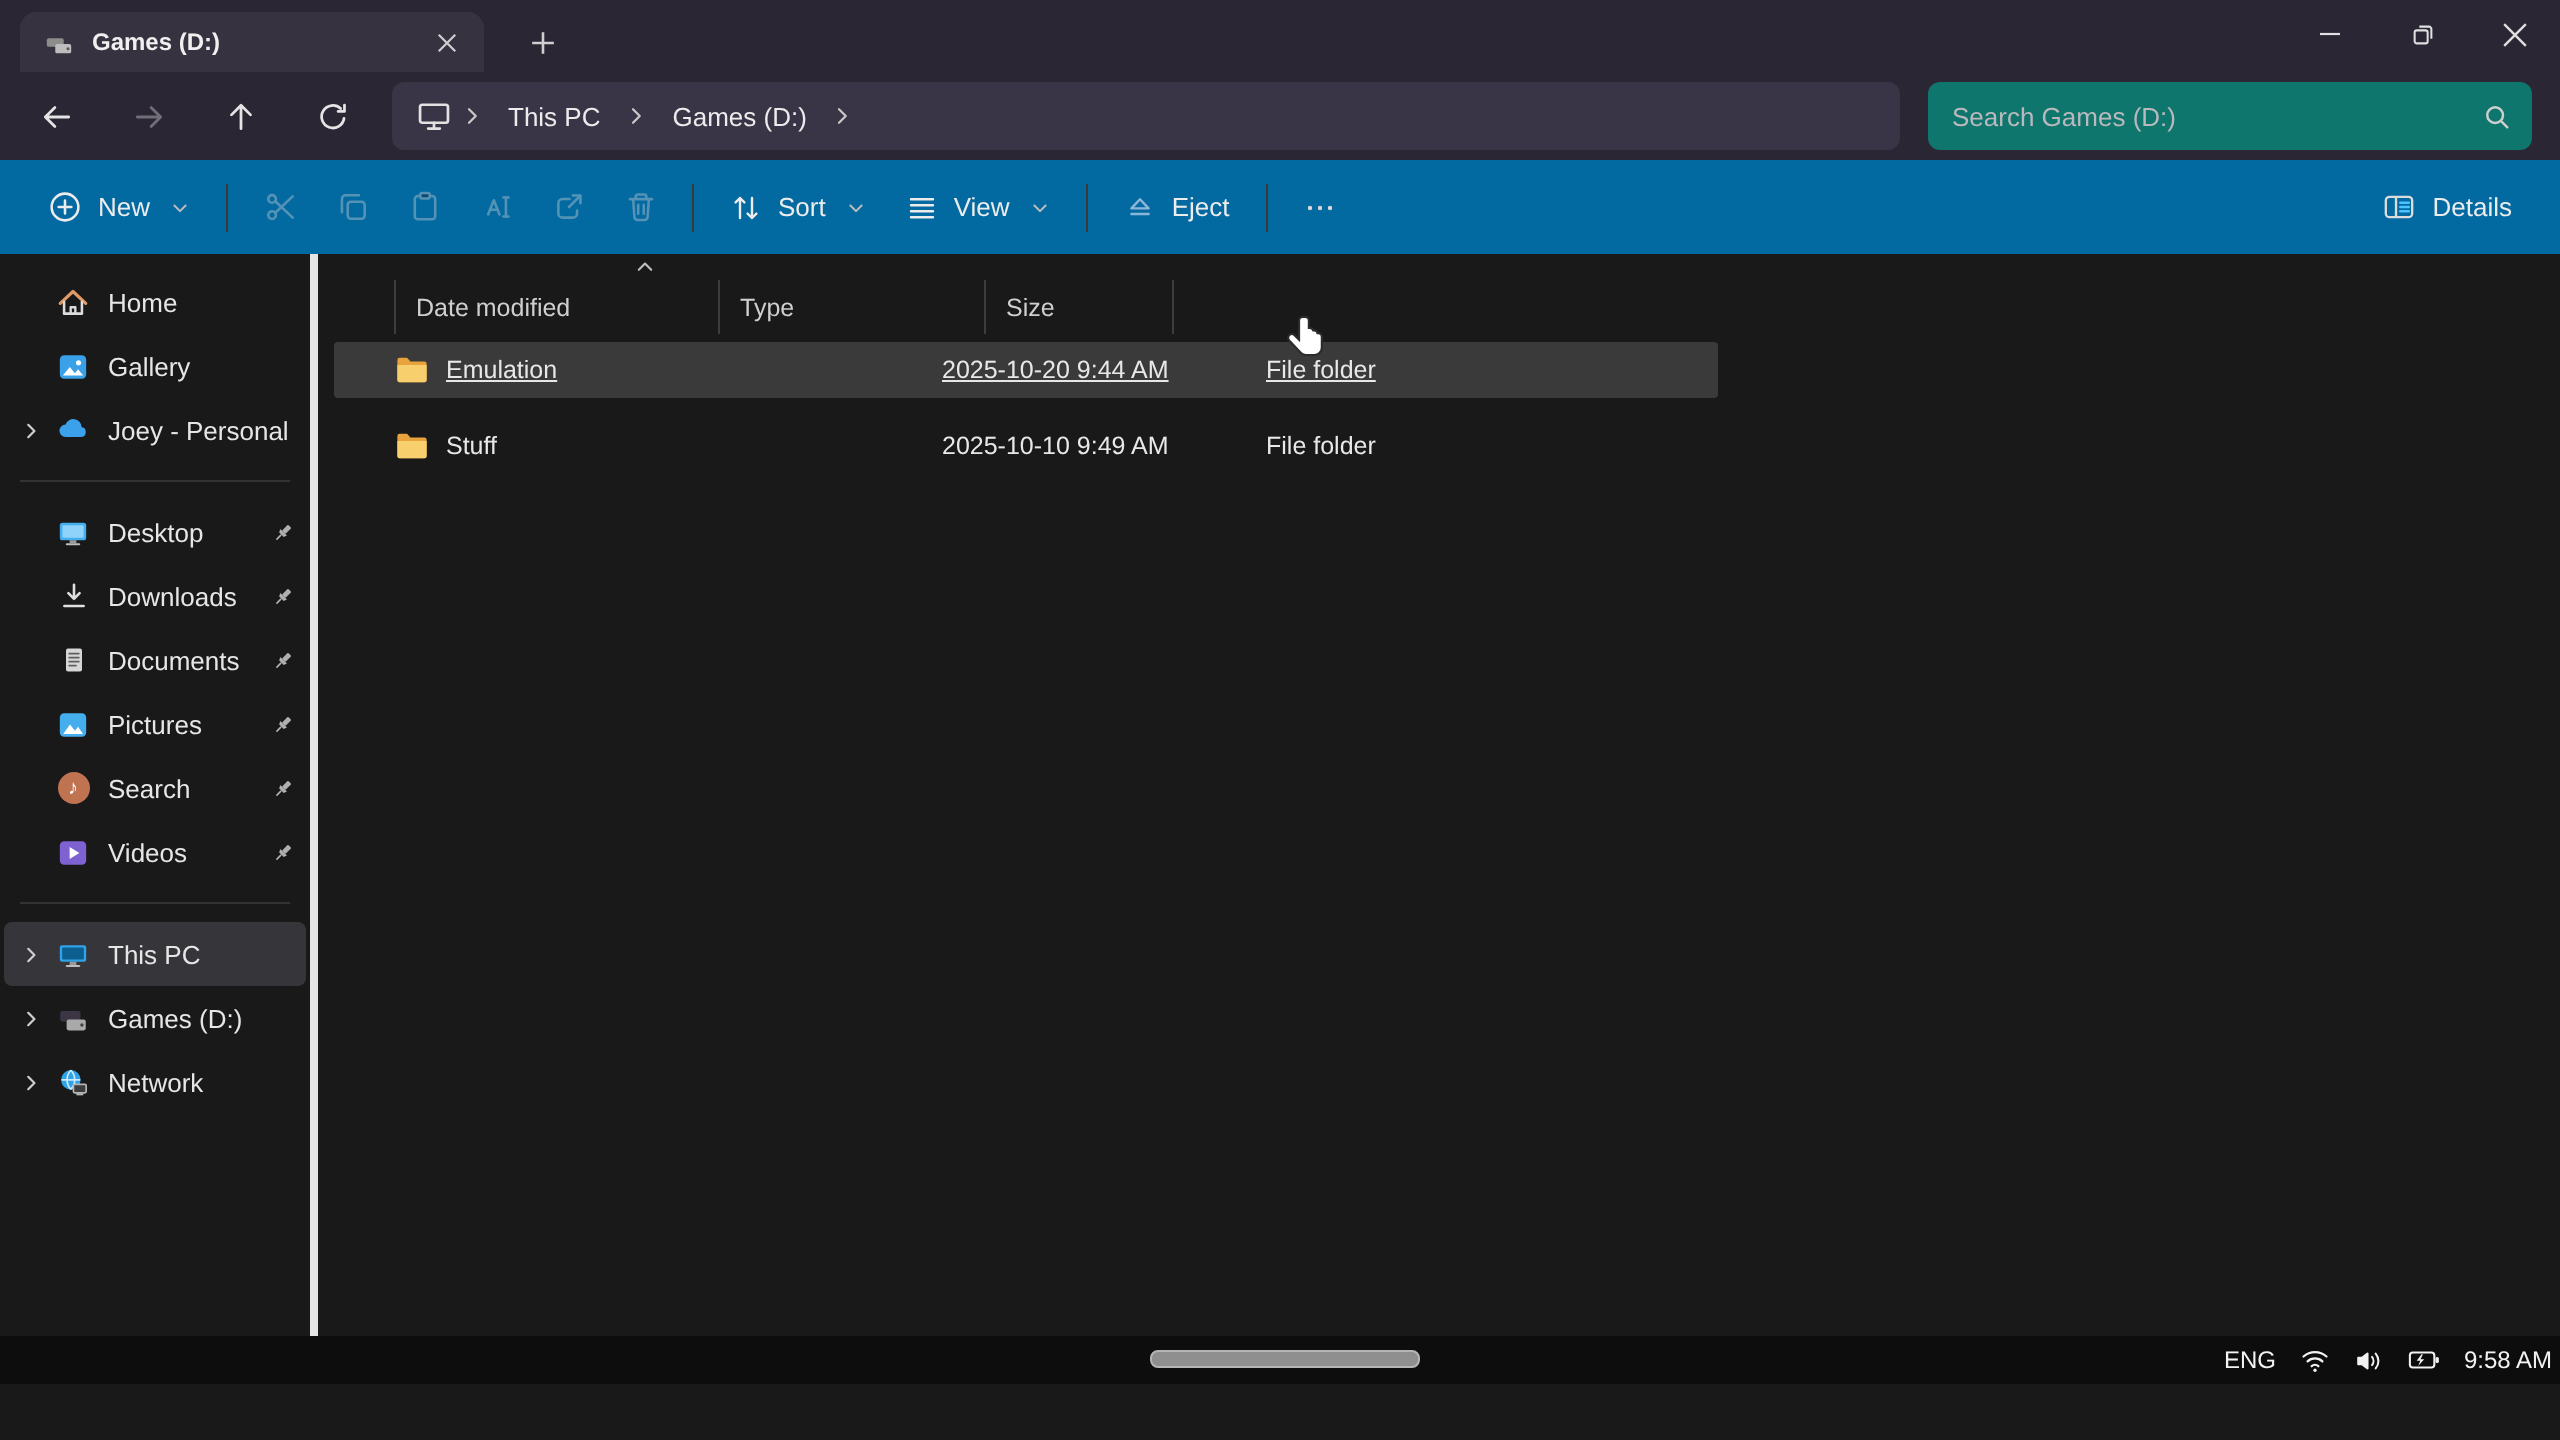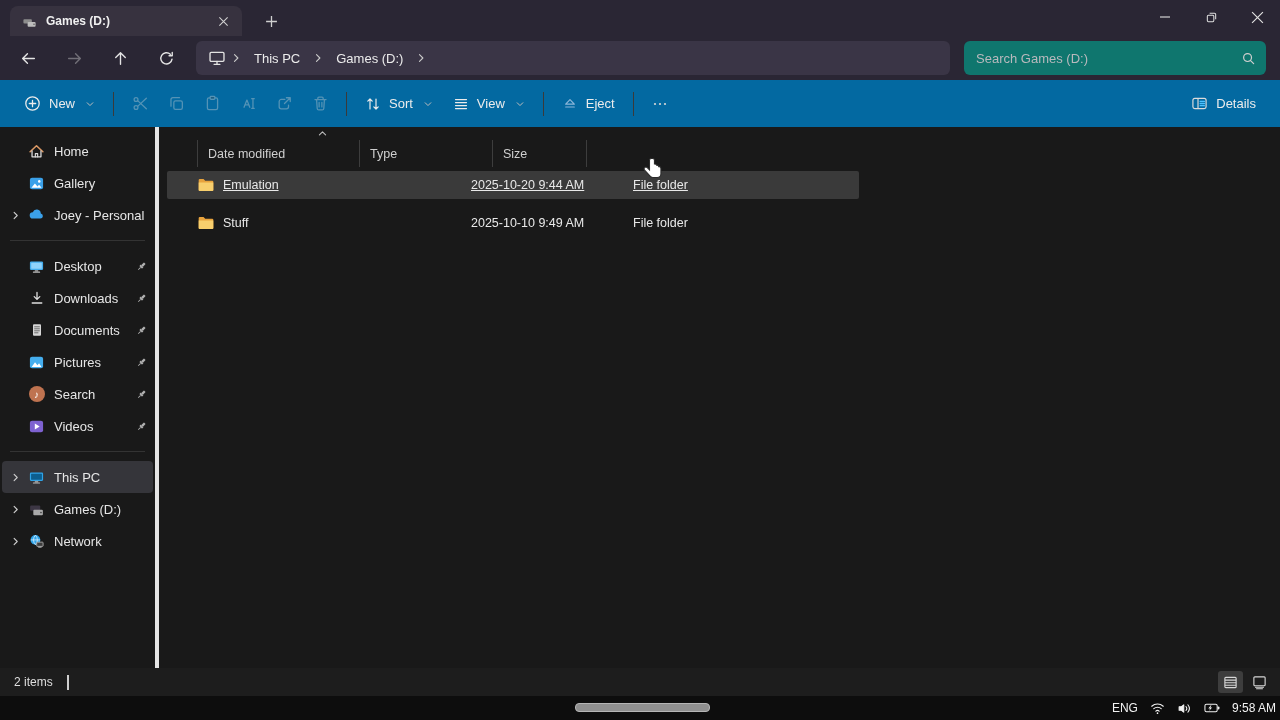--- a/index.html
+++ b/index.html
@@ -581,38 +581,20 @@
 
       <span class="cursor-overlay">
         <svg width="22" height="24" viewBox="0 0 18 20">
             <path d="M7.6 1.2c-.9 0-1.5.7-1.5 1.5v8l-1.9-1.9c-.6-.6-1.6-.6-2.2 0-.6.6-.6 1.6 0 2.2l4.8 5.1c.6.6 1.4 1 2.2 1h3.5c1.7 0 3.1-1.4 3.1-3.1v-4.5c0-.8-.7-1.5-1.5-1.5h-.3c-.1-.7-.7-1.2-1.4-1.2h-.4c-.2-.6-.7-1-1.4-1h-.4V2.7c0-.8-.7-1.5-1.5-1.5z" fill="#fff" stroke="#2b2b2b" stroke-width="0.9"></path>
           </svg>
       </span>
 
     </div>
   </div>
 
-  <div class="statusbar">
-    <span>2 items</span>
-    <span class="status-divider"></span>
-    <div class="viewtoggles">
-      <div class="vbtn active">
-        <svg width="15" height="15" viewBox="0 0 16 16" fill="none" stroke="currentColor" stroke-width="1.2">
-            <rect x="2" y="2.5" width="12" height="11" rx="1"></rect>
-            <path d="M2 5.5h12M2 8.2h12M2 10.9h12"></path>
-          </svg>
-      </div>
-      <div class="vbtn">
-        <svg width="15" height="15" viewBox="0 0 16 16" fill="none" stroke="currentColor" stroke-width="1.2">
-            <rect x="2" y="2" width="12" height="9.5" rx="1"></rect>
-            <path d="M3.2 13h9.6M4.4 14.6h7.2"></path>
-          </svg>
-      </div>
-    </div>
-  </div>
 
   <div class="taskbar">
     <div class="tk-handle"></div>
     <div class="tray">
       <span>ENG</span>
       <span>
         <svg width="15" height="13" viewBox="0 0 16 14" fill="none" stroke="#f2f2f2" stroke-width="1.2" stroke-linecap="round">
             <path d="M1.8 4.6a9.2 9.2 0 0 1 12.4 0"></path>
             <path d="M4 7.2a5.8 5.8 0 0 1 8 0"></path>
             <path d="M6.2 9.8a2.7 2.7 0 0 1 3.6 0"></path>

